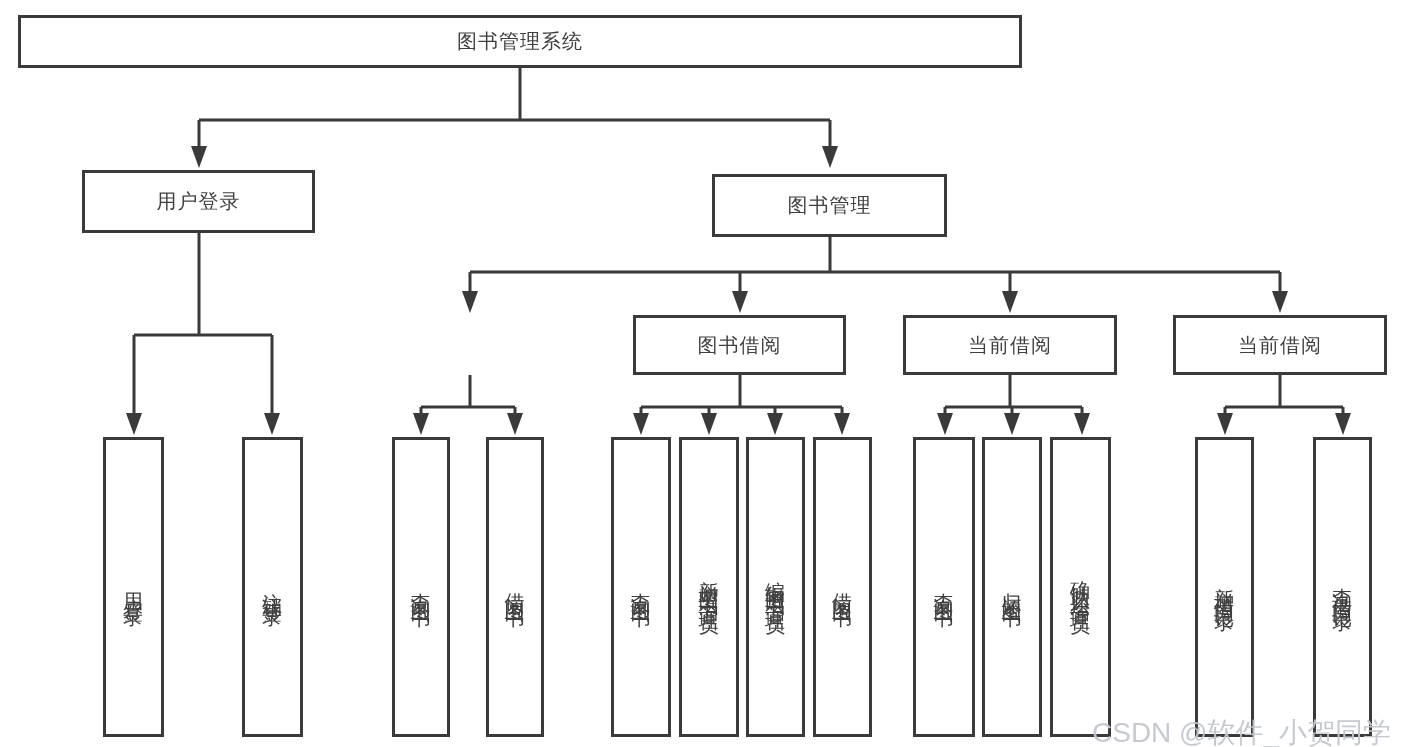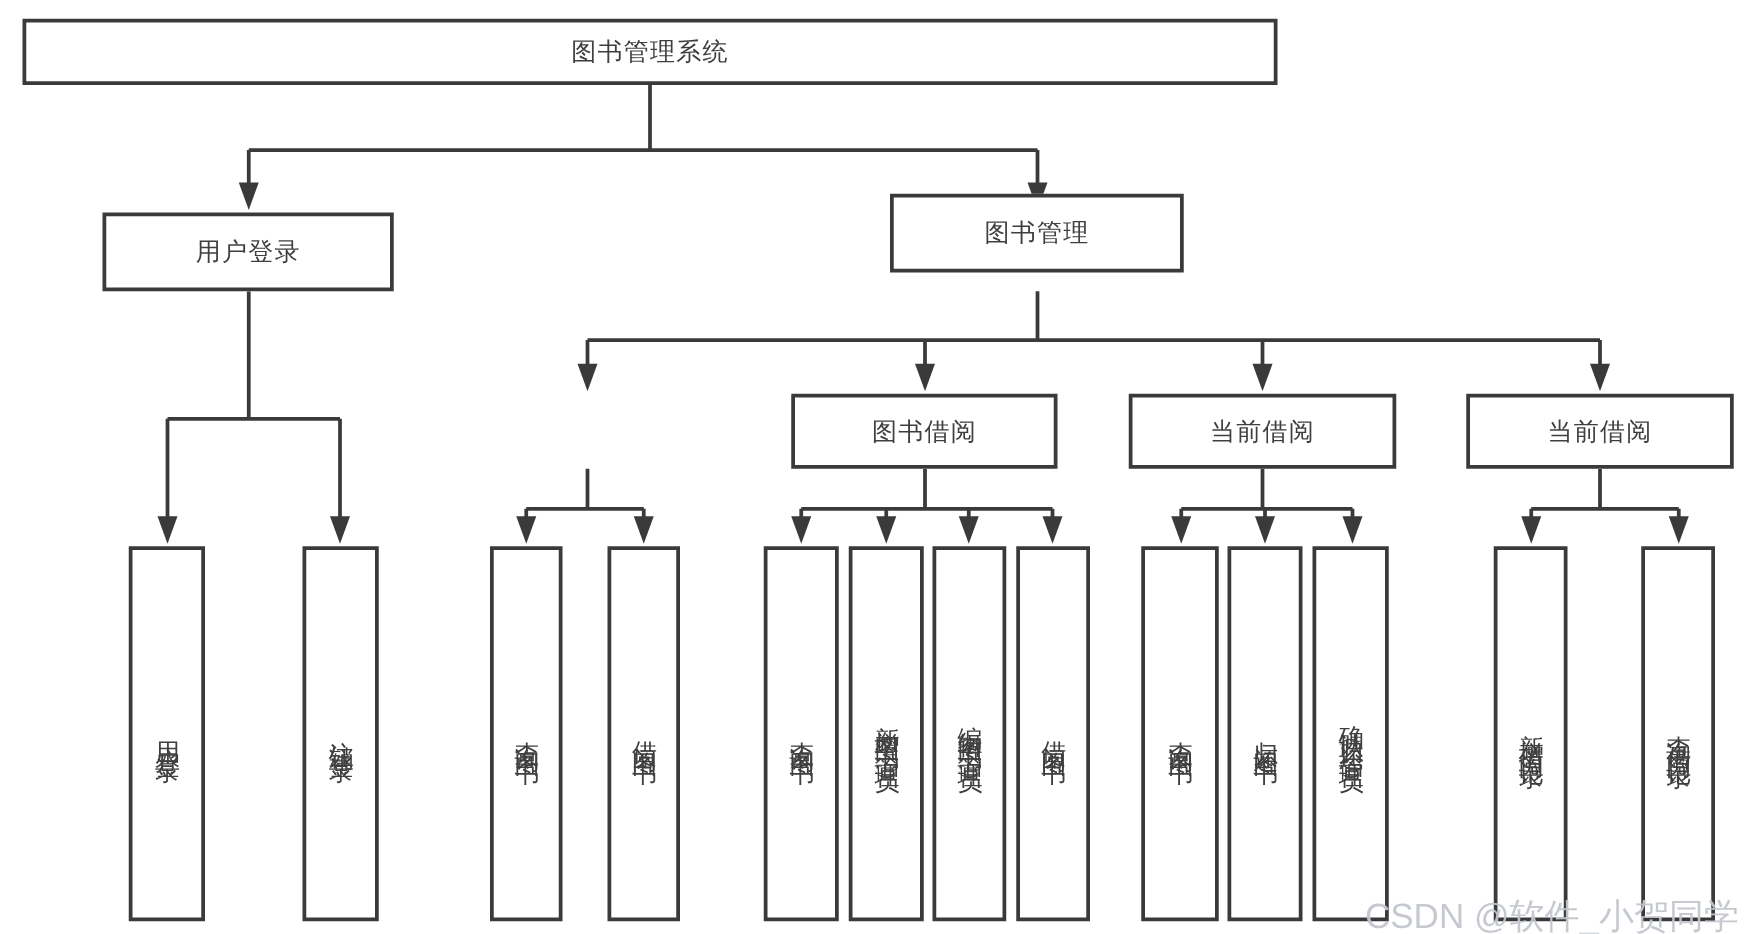--- a/index.html
+++ b/index.html
@@ -75,21 +75,21 @@
       <polygon points="1074,413 1090,413 1082,435"></polygon>
 
       <polygon points="1217,413 1233,413 1225,435"></polygon>
       <polygon points="1335,413 1351,413 1343,435"></polygon>
     </g>
   </svg>
 
   <div class="node h" style="left:18px;top:15px;width:1004px;height:53px">图书管理系统</div>
 
   <div class="node h" style="left:82px;top:170px;width:233px;height:63px">用户登录</div>
-  <div class="node h" style="left:712px;top:155px;width:235px;height:63px">图书管理</div>
+  <div class="node h" style="left:712px;top:174px;width:235px;height:63px">图书管理</div>
 
   <div class="node h" style="left:633px;top:315px;width:213px;height:60px">图书借阅</div>
   <div class="node h" style="left:903px;top:315px;width:214px;height:60px">当前借阅</div>
   <div class="node h" style="left:1173px;top:315px;width:214px;height:60px">当前借阅</div>
 
   <div class="node v" style="left:103px;top:437px;width:61px;height:300px">用户登录</div>
   <div class="node v" style="left:242px;top:437px;width:61px;height:300px">注销登录</div>
 
   <div class="node v" style="left:392px;top:437px;width:58px;height:300px">查询图书</div>
   <div class="node v" style="left:486px;top:437px;width:58px;height:300px">借阅图书</div>

